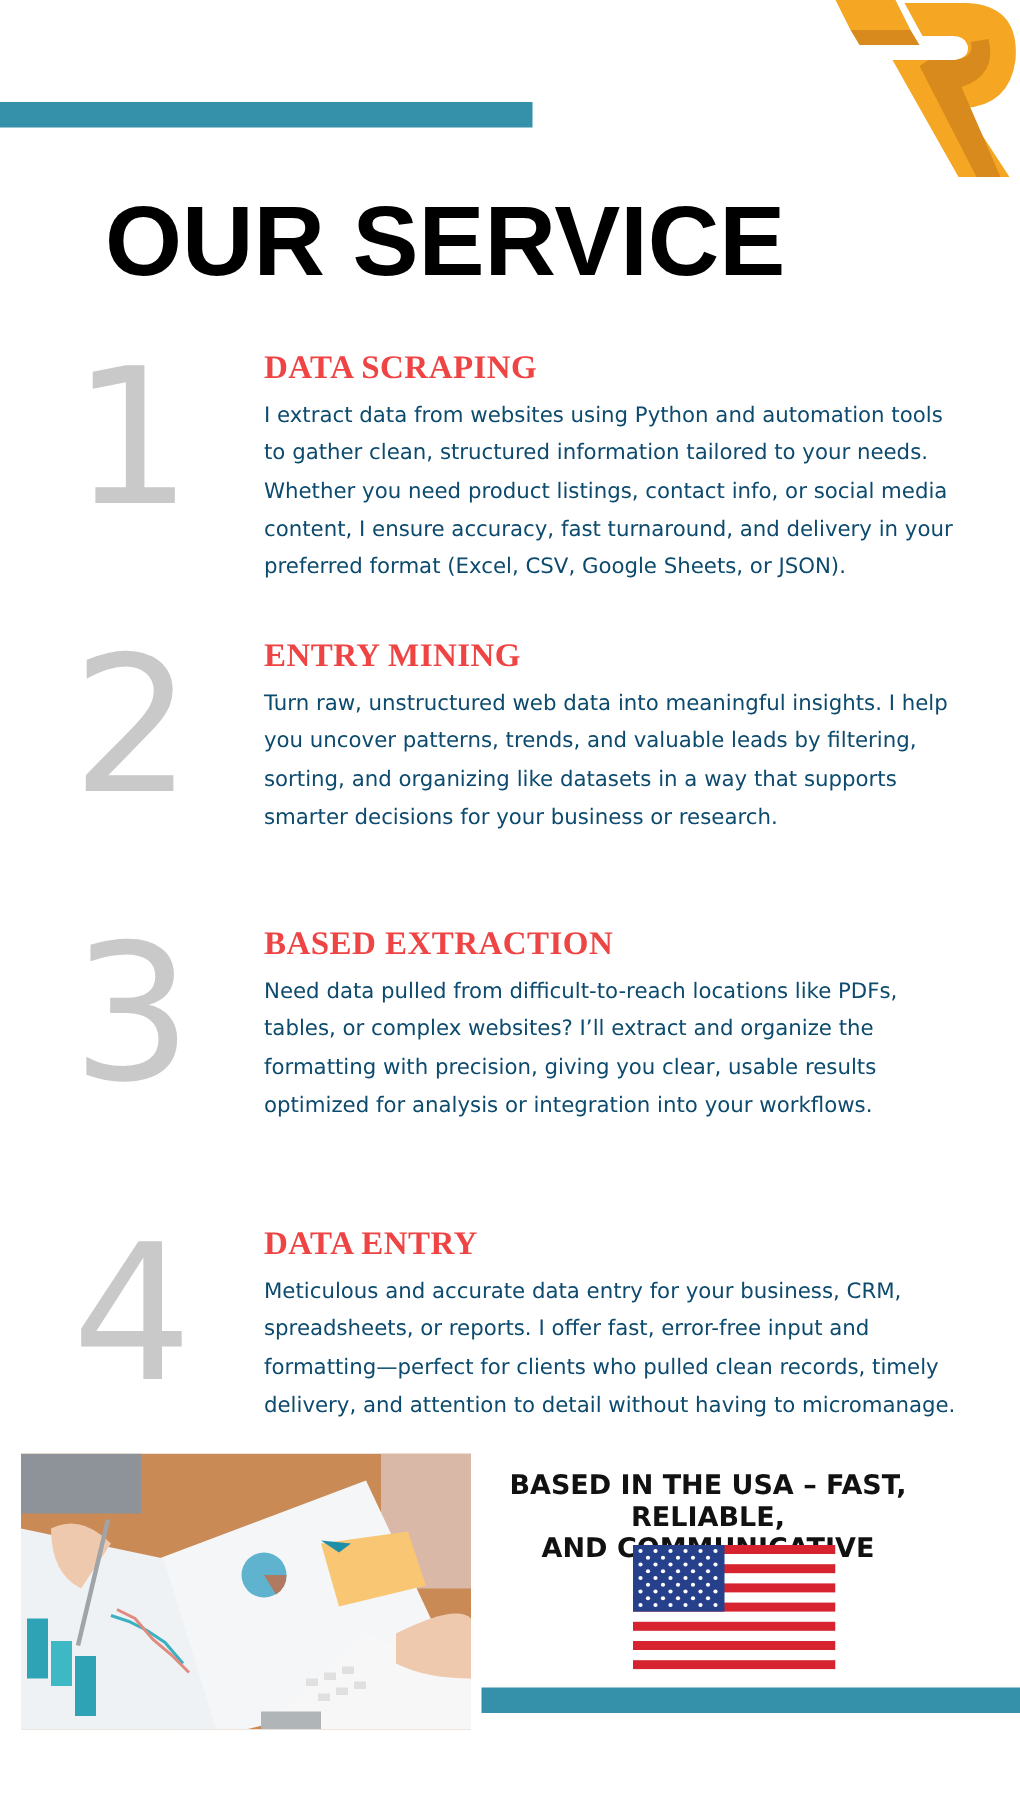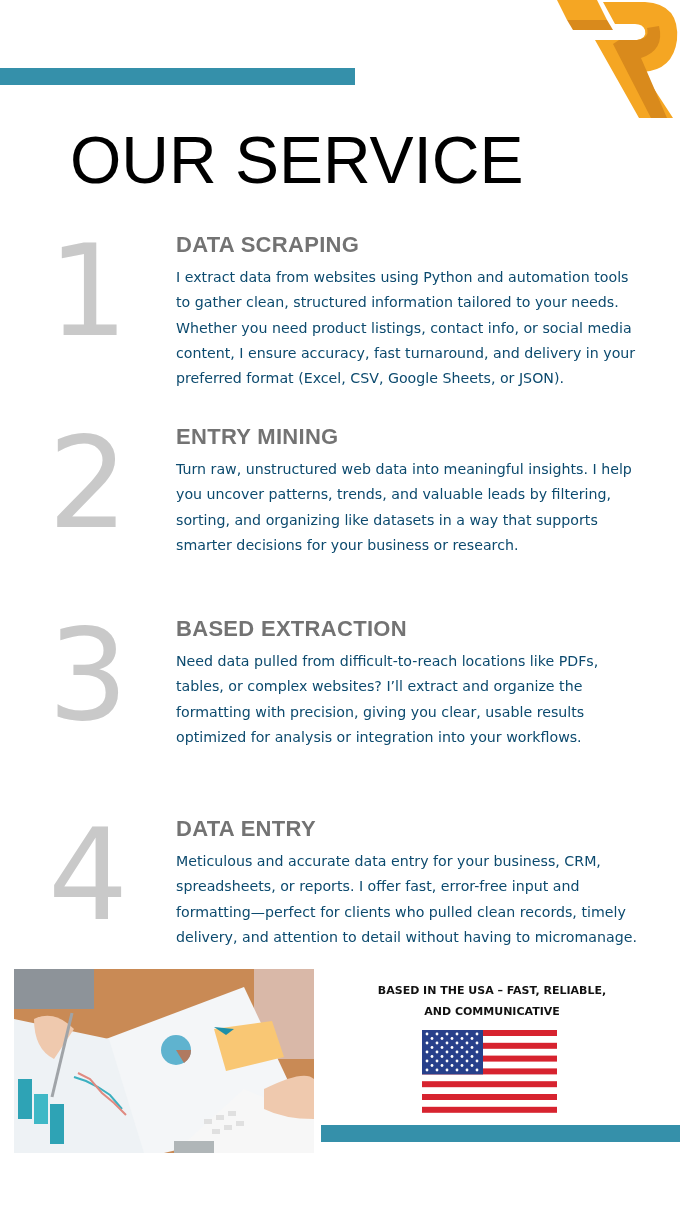--- a/index.html
+++ b/index.html
@@ -1,25 +1,25 @@
 <!DOCTYPE html>
 <html><head>
 <meta charset="utf-8">
 <style>
   html, body { margin:0; padding:0; }
   body { width:680px; height:1209px; background:#ffffff; position:relative; overflow:hidden; font-family:"DejaVu Sans", sans-serif; }
   .top-bar { position:absolute; left:0; top:68px; width:355px; height:17px; background:#3590aa; }
   .logo { position:absolute; left:555px; top:0; width:125px; height:120px; }
-  .page-title { position:absolute; left:70px; top:120px; width:500px; font-family:"Liberation Sans", sans-serif; font-weight:normal; font-size:66px; line-height:80px; color:#000; letter-spacing:0px; white-space:nowrap; }
+  .page-title { position:absolute; left:70px; top:120px; width:500px; font-family:"Liberation Sans", sans-serif; font-weight:bold; font-size:66px; line-height:80px; color:#000; letter-spacing:0px; white-space:nowrap; }
   .service { position:absolute; left:0; width:680px; }
   .service .num { position:absolute; left:48px; top:-2px; font-family:"DejaVu Sans", sans-serif; font-size:126px; line-height:126px; color:#c9c9c9; font-weight:normal; }
-  .service .title { position:absolute; left:176px; top:0; font-family:Liberation Sans, sans-serif; font-weight:bold; font-size:22px; line-height:28px; color:#737373; letter-spacing:0.3px; white-space:nowrap; }
+  .service .title { position:absolute; left:176px; top:0; font-family:Liberation Serif, serif; font-weight:bold; font-size:22px; line-height:28px; color:#ef4444; letter-spacing:0.3px; white-space:nowrap; }
   .service .desc { position:absolute; left:176px; top:34px; width:470px; font-family:"DejaVu Sans", sans-serif; font-size:14.2px; line-height:25.3px; color:#0c4a6e; }
   .photo { position:absolute; left:14px; top:969px; width:300px; height:184px; overflow:hidden; background:#e9e4dc; }
-  .usa-text { position:absolute; left:332px; top:980px; width:320px; text-align:center; font-family:"DejaVu Sans", sans-serif; font-weight:bold; font-size:11px; line-height:21px; color:#111; }
+  .usa-text { position:absolute; left:312px; top:980px; width:320px; text-align:center; font-family:"DejaVu Sans", sans-serif; font-weight:bold; font-size:18px; line-height:21px; color:#111; }
   .flag { position:absolute; left:422px; top:1030px; width:135px; height:83px; }
   .bottom-bar { position:absolute; left:321px; top:1125px; width:359px; height:17px; background:#3590aa; }
 </style>
 </head>
 <body>
 
 <div class="top-bar"></div>
 
 <div class="logo">
   <svg width="125" height="120" viewBox="0 0 125 120">

